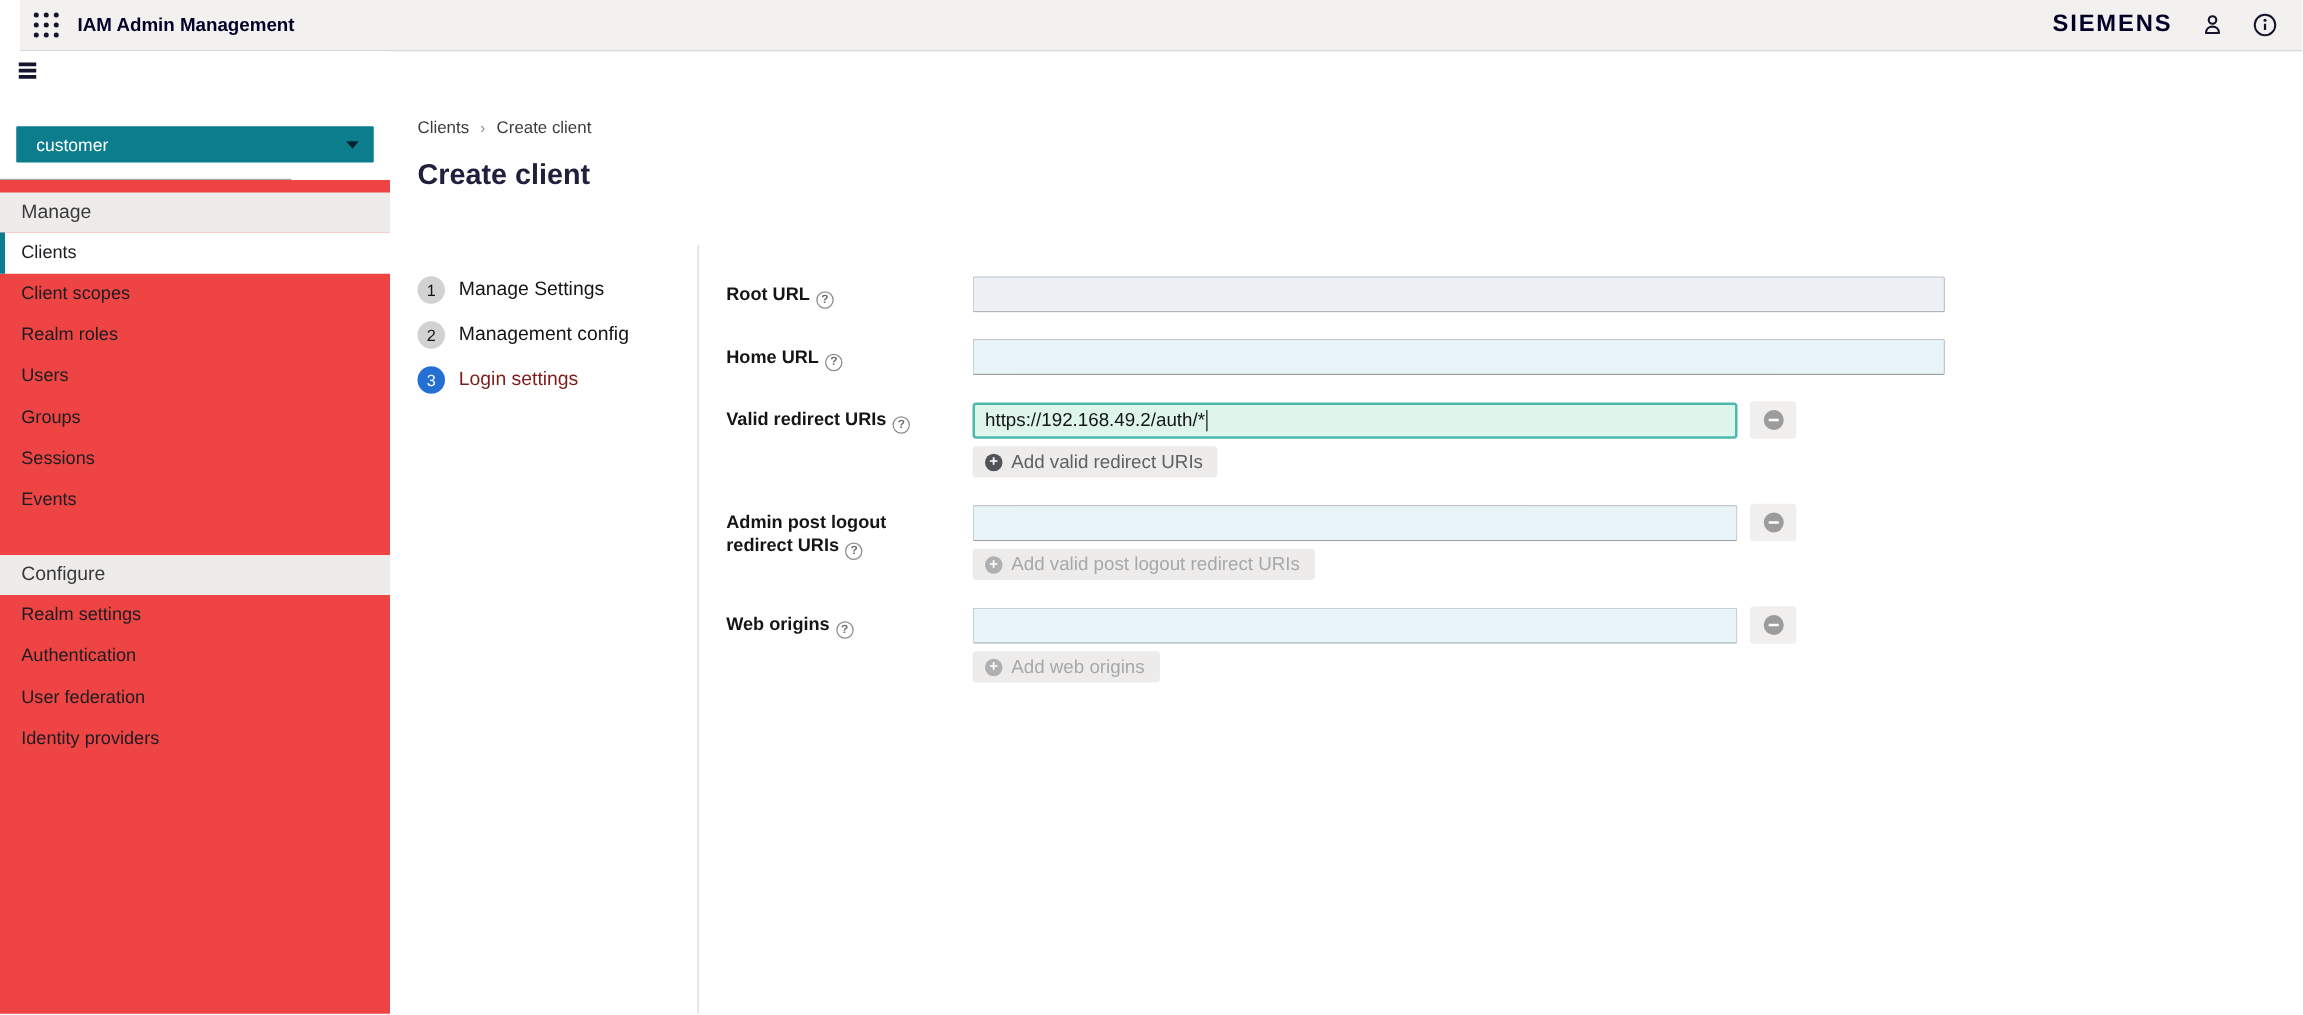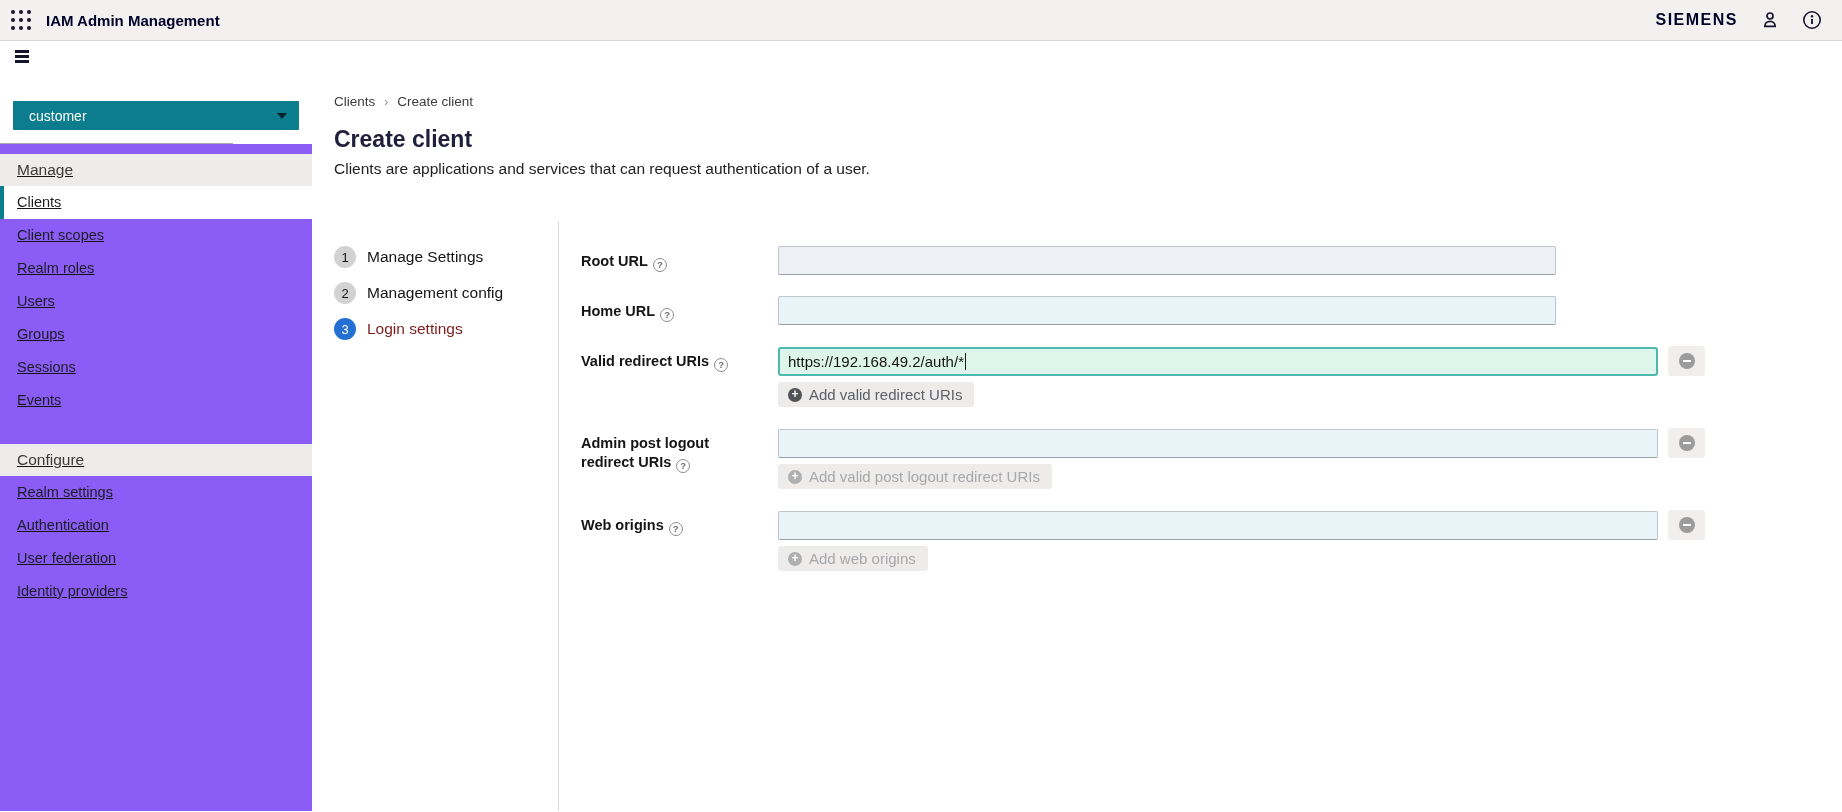--- a/index.html
+++ b/index.html
@@ -6,45 +6,45 @@
   html,body { margin:0; padding:0; }
   body {
     width:1842px; height:812px; overflow:hidden;
     font-family:"Liberation Sans", sans-serif;
     background:#ffffff; color:#151515;
   }
 
   
   .hdr {
     height:41px; background:#f2f1ef; border-bottom:1px solid #d6d6d6;
-    display:flex; align-items:center; justify-content:space-between;
+    display:flex; align-items:center; justify-content:space-between;margin-left:16px;
   }
   .hdr-left { display:flex; align-items:center; gap:15px; padding-left:11px; }
   .dots-grid { display:grid; grid-template-columns:repeat(3,4px); grid-template-rows:repeat(3,4px); gap:4px; cursor:pointer; }
   .dots-grid i { width:4px; height:4px; border-radius:50%; background:#15152e; }
   .app-title { font-size:15px; font-weight:700; color:#000028; }
   .hdr-right { display:flex; align-items:center; gap:22px; padding-right:20px; }
-  .brand { font-size:16px; font-weight:700; letter-spacing:1.5px; color:#000028; }
+  .brand { font-size:19px; font-weight:700; letter-spacing:1.5px; color:#000028; }
   .hdr-icon { width:20px; height:20px; display:block; cursor:pointer; }
 
   
   .body-row { display:flex; height:770px; }
 
   
   .sidebar { width:312px; background:#ffffff; display:flex; flex-direction:column; flex:none; }
   .hamburger { margin:9px 0 0 15px; width:14px; cursor:pointer; }
   .hamburger i { display:block; width:14px; height:2.5px; background:#15152e; margin-bottom:2.5px; }
   .realm-select {
     margin:36px 13px 0 13px; height:29px; background:#0c7d8c; color:#ffffff;
     display:flex; align-items:center; justify-content:space-between;
     padding:0 12px 0 16px; font-size:14px; cursor:pointer; border-radius:1px;
   }
   .realm-caret { width:0; height:0; border-left:5px solid transparent; border-right:5px solid transparent; border-top:6px solid #00222e; }
   .realm-divider { margin-top:13px; height:1px; background:#a9a9a9; width:233px; }
-  .nav-area { flex:1; background:#8b5cf6; padding-top:10px;text-decoration:underline; }
+  .nav-area { flex:1; background:#ef4444; padding-top:10px; }
   .nav-section-title {
     height:32px; line-height:32px; padding-left:17px;
     font-size:15.5px; color:#3a3a3a; background:#edecea;
   }
   .nav-item {
     display:block; height:33px; line-height:33px; padding-left:17px;
     font-size:14.5px; color:#1b1d21; text-decoration:none; cursor:pointer;
   }
   .nav-item.active { background:#ffffff; border-left:4px solid #0c7d8c; padding-left:13px; }
   .nav-gap { height:27px; }
@@ -79,21 +79,21 @@
     color:#6a6e73; font-size:9.5px; font-weight:700; align-items:center; justify-content:center;
     margin-left:5px; vertical-align:-2px; cursor:pointer;
   }
   .input-line { display:flex; align-items:center; }
   .txt {
     height:29px; font-size:15px; color:#151515; padding:0 8px;
     background:#edf1f6; border:1px solid #bfc5cd; border-bottom-color:#9ba0a5; border-radius:2px;
     font-family:"Liberation Sans", sans-serif; outline:none;
   }
   .w-full { width:778px; }
-  .w-short { width:880px; }
+  .w-short { width:612px; }
   .txt.cyan { background:#e8f4f7; }
   .txt.mint {
     background:#ddf5eb; border:2px solid #4db8ac; border-radius:3px;
     display:flex; align-items:center;
   }
   .caret-bar { display:inline-block; width:1px; height:17px; background:#1a1a1a; margin-left:1px; }
   .minus-btn {
     width:37px; height:30px; margin-left:10px; background:#f0efed; border:none; border-radius:3px;
     display:flex; align-items:center; justify-content:center; cursor:pointer; padding:0;
   }
@@ -175,21 +175,20 @@
     </nav>
   </aside>
 
   <main class="main">
     <div class="breadcrumb">
       <a>Clients</a>
       <span class="crumb-sep">›</span>
       <span>Create client</span>
     </div>
     <h1 class="page-title">Create client</h1>
-    <p class="page-desc">Clients are applications and services that can request authentication of a user.</p>
 
     <div class="content-row">
 
       <div class="wizard">
         <div class="step">
           <span class="step-circle">1</span>
           <span class="step-label">Manage Settings</span>
         </div>
         <div class="step">
           <span class="step-circle">2</span>

